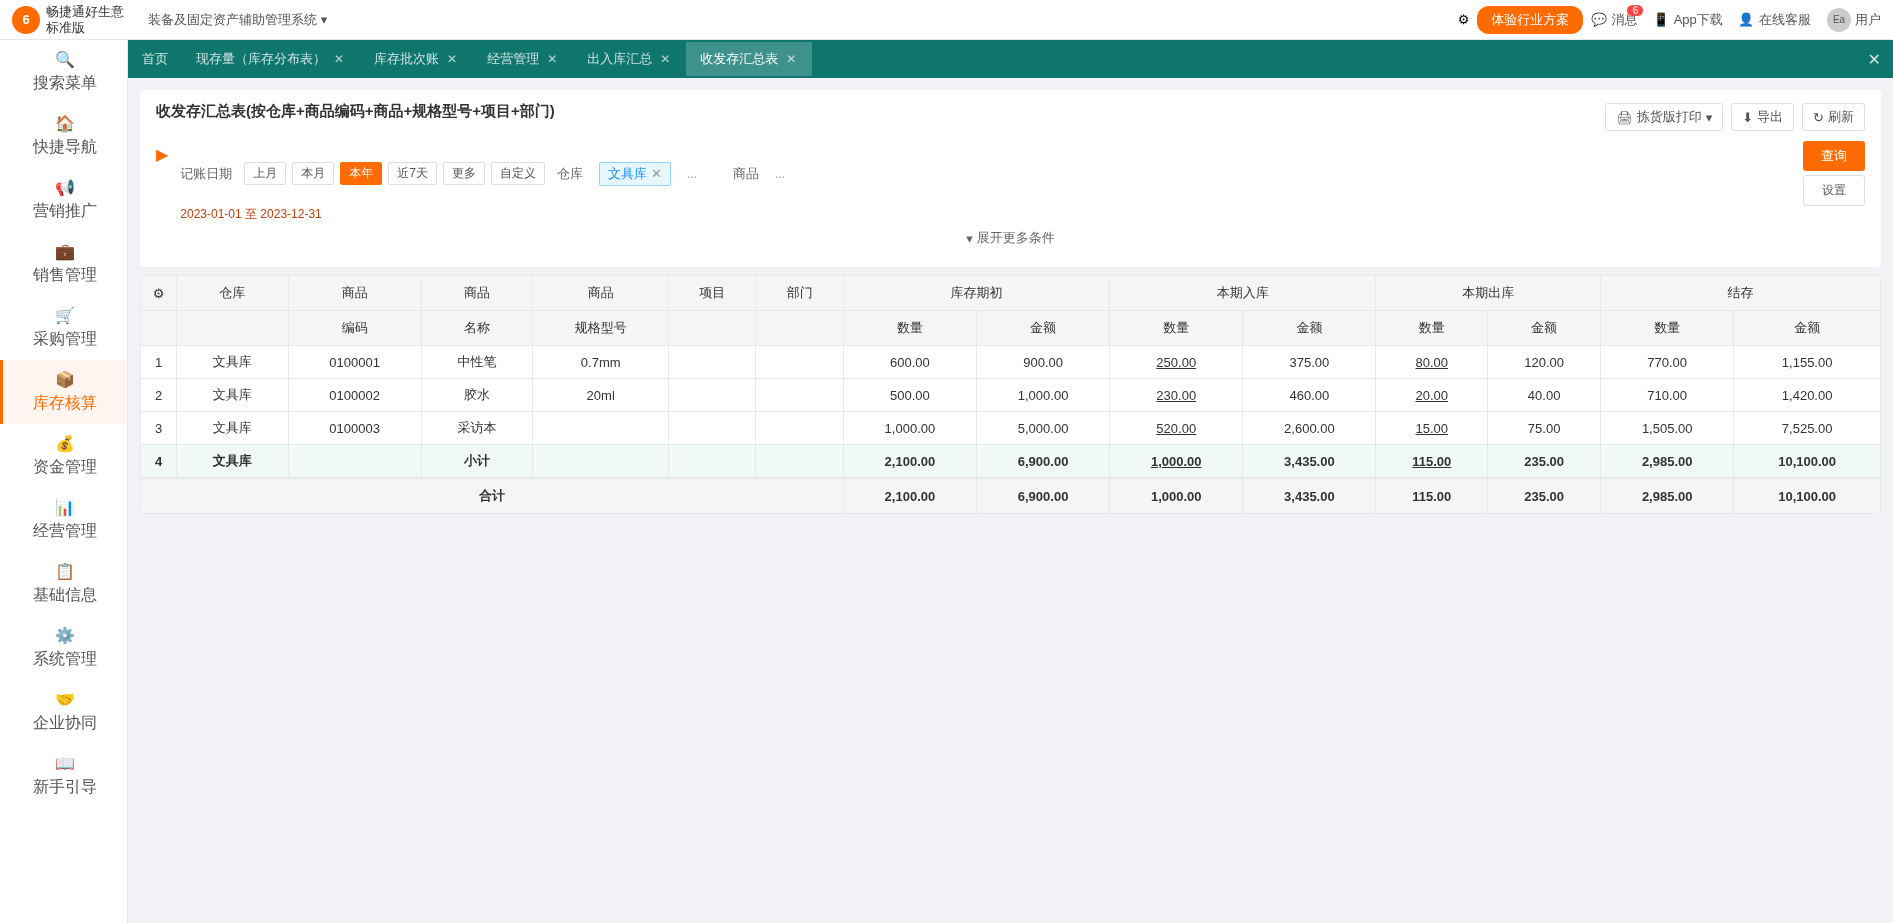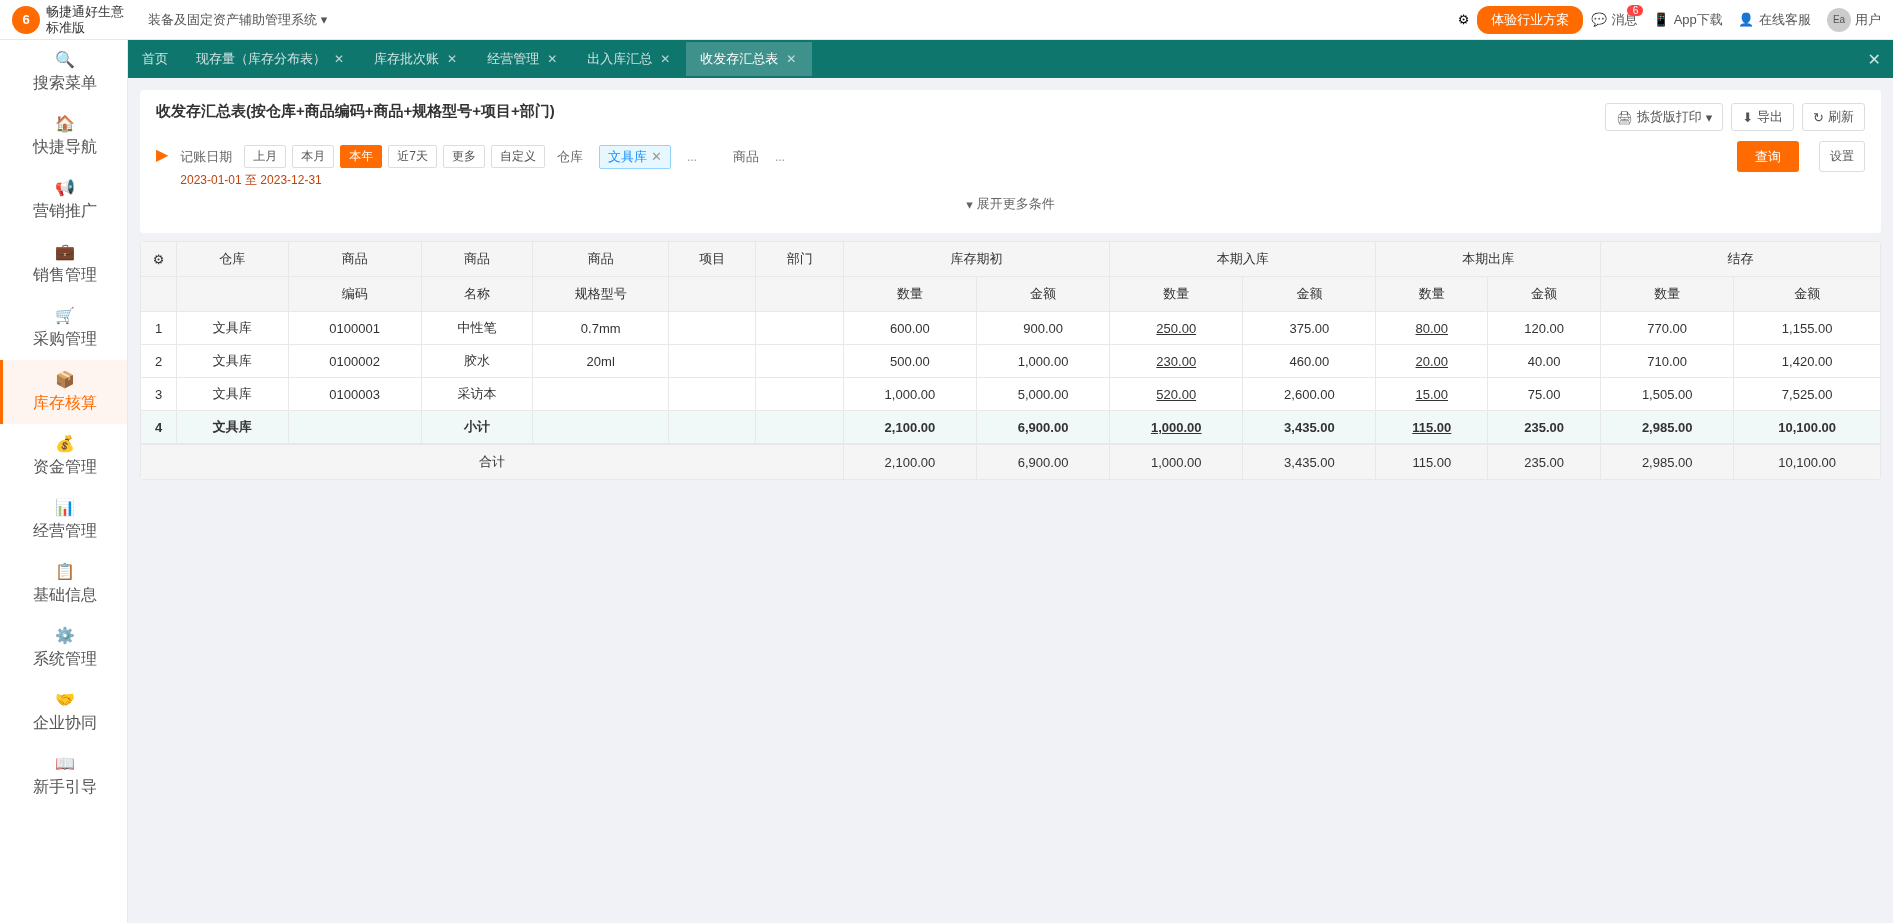--- a/index.html
+++ b/index.html
@@ -48,34 +48,34 @@
     .filter-label { color: #666; font-size: 13px; }
     .filter-date-group { display: flex; align-items: flex-start; gap: 6px; }
     .date-btn { padding: 2px 8px; border: 1px solid #ddd; background: #fff; cursor: pointer; border-radius: 2px; font-size: 12px; color: #555; }
     .date-btn.active { background: #ff6b00; color: white; border-color: #ff6b00; }
     .warehouse-tag { background: #e6f7ff; border: 1px solid #91d5ff; color: #1890ff; padding: 2px 8px; border-radius: 2px; font-size: 12px; display: flex; align-items: center; gap: 4px; }
     .warehouse-tag-close { cursor: pointer; color: #999; }
     .filter-more { color: #999; font-size: 12px; cursor: pointer; }
     .filter-expand { display: flex; align-items: center; gap: 4px; justify-content: center; color: #666; font-size: 12px; cursor: pointer; padding: 6px 0 0; }
     .btn-query { background: #ff6b00; color: white; border: none; padding: 6px 18px; border-radius: 3px; cursor: pointer; font-size: 13px; }
     .btn-settings { background: none; border: 1px solid #ddd; padding: 6px 10px; border-radius: 3px; cursor: pointer; color: #555; font-size: 12px; }
-    .query-btns { display: flex; gap: 20px; }
+    .query-btns { display: flex; flex-direction: column; gap: 4px; }
 
     
     .table-container { background: #fff; border-radius: 4px; overflow: auto; }
     table { width: 100%; border-collapse: collapse; }
     thead th { background: #f5f5f5; padding: 8px 10px; text-align: center; border: 1px solid #e8e8e8; font-weight: 500; color: #333; font-size: 13px; white-space: nowrap; }
     tbody td { padding: 7px 10px; text-align: center; border: 1px solid #e8e8e8; color: #333; font-size: 13px; }
     tbody tr.subtotal { background: #f0f9f7; font-weight: 600; }
     .link-underline { text-decoration: underline; color: #333; cursor: pointer; }
     .td-left { text-align: left; }
 
     
     .table-footer { background: #f5f5f5; border-top: 2px solid #e8e8e8; }
-    .table-footer td { padding: 8px 10px; border: 1px solid #e8e8e8; font-weight: 400; text-align: center; color: #333; font-size: 13px; }
+    .table-footer td { padding: 8px 10px; border: 1px solid #e8e8e8; font-weight: 700; text-align: center; color: #333; font-size: 13px; }
   </style>
 </head>
 <body>
 
 <div class="top-header">
   <div class="logo-area">
     <div class="logo-icon">
       <span>6</span>
     </div>
     <div class="logo-text">

